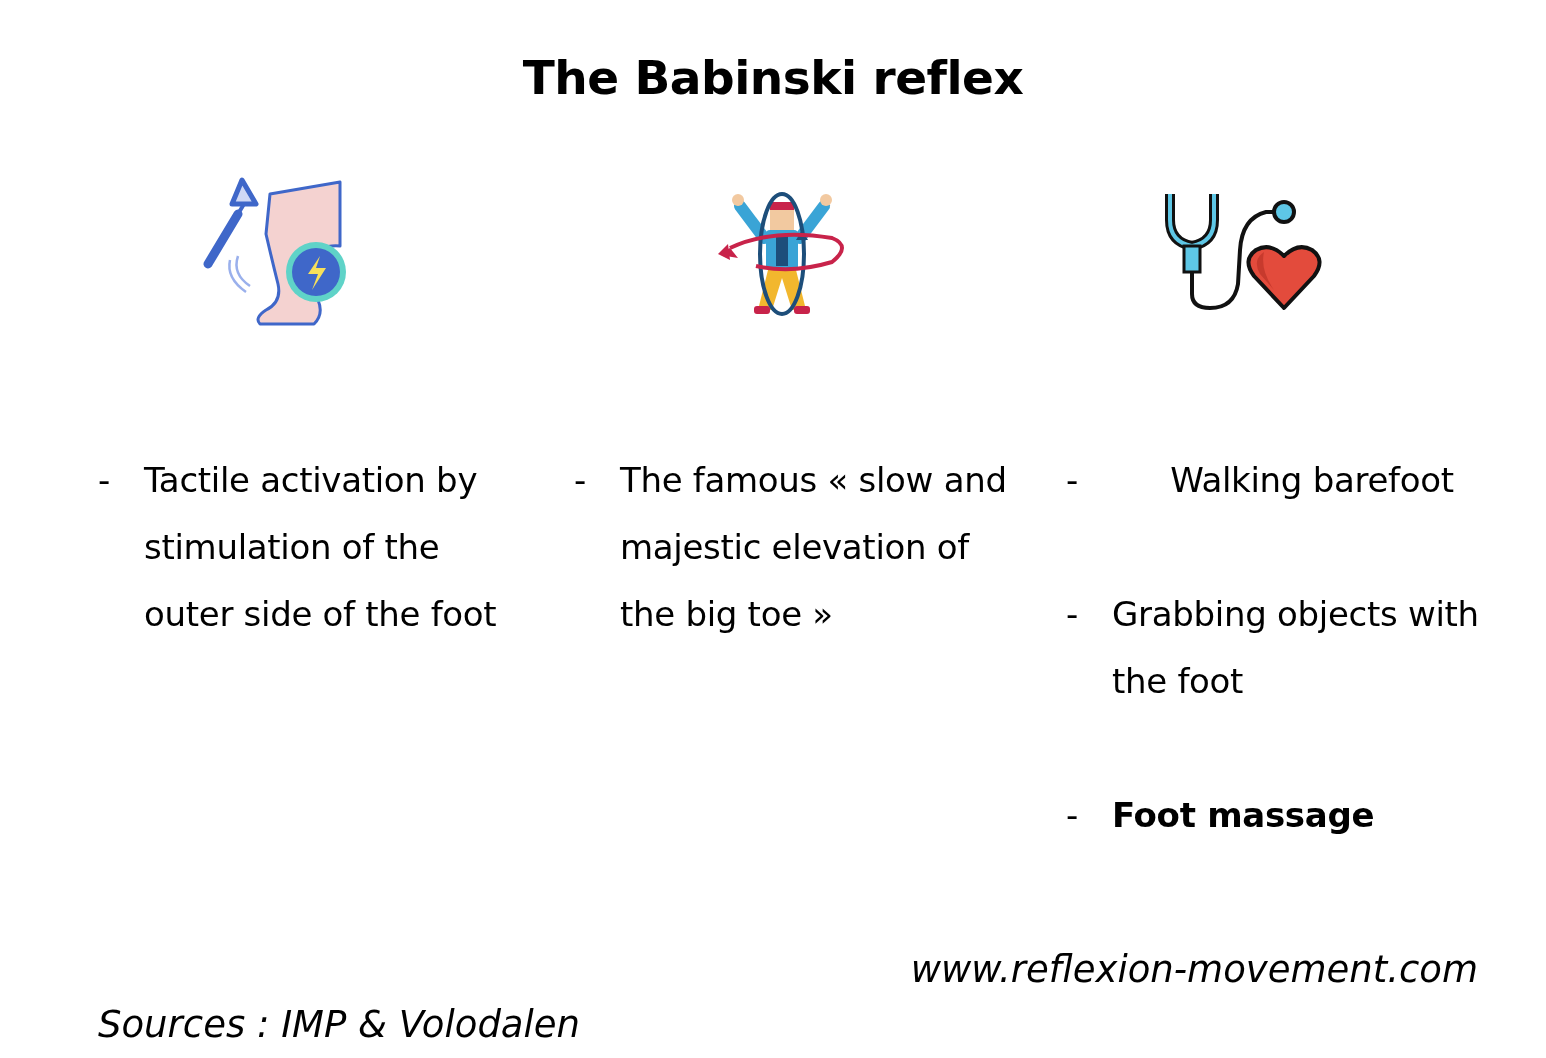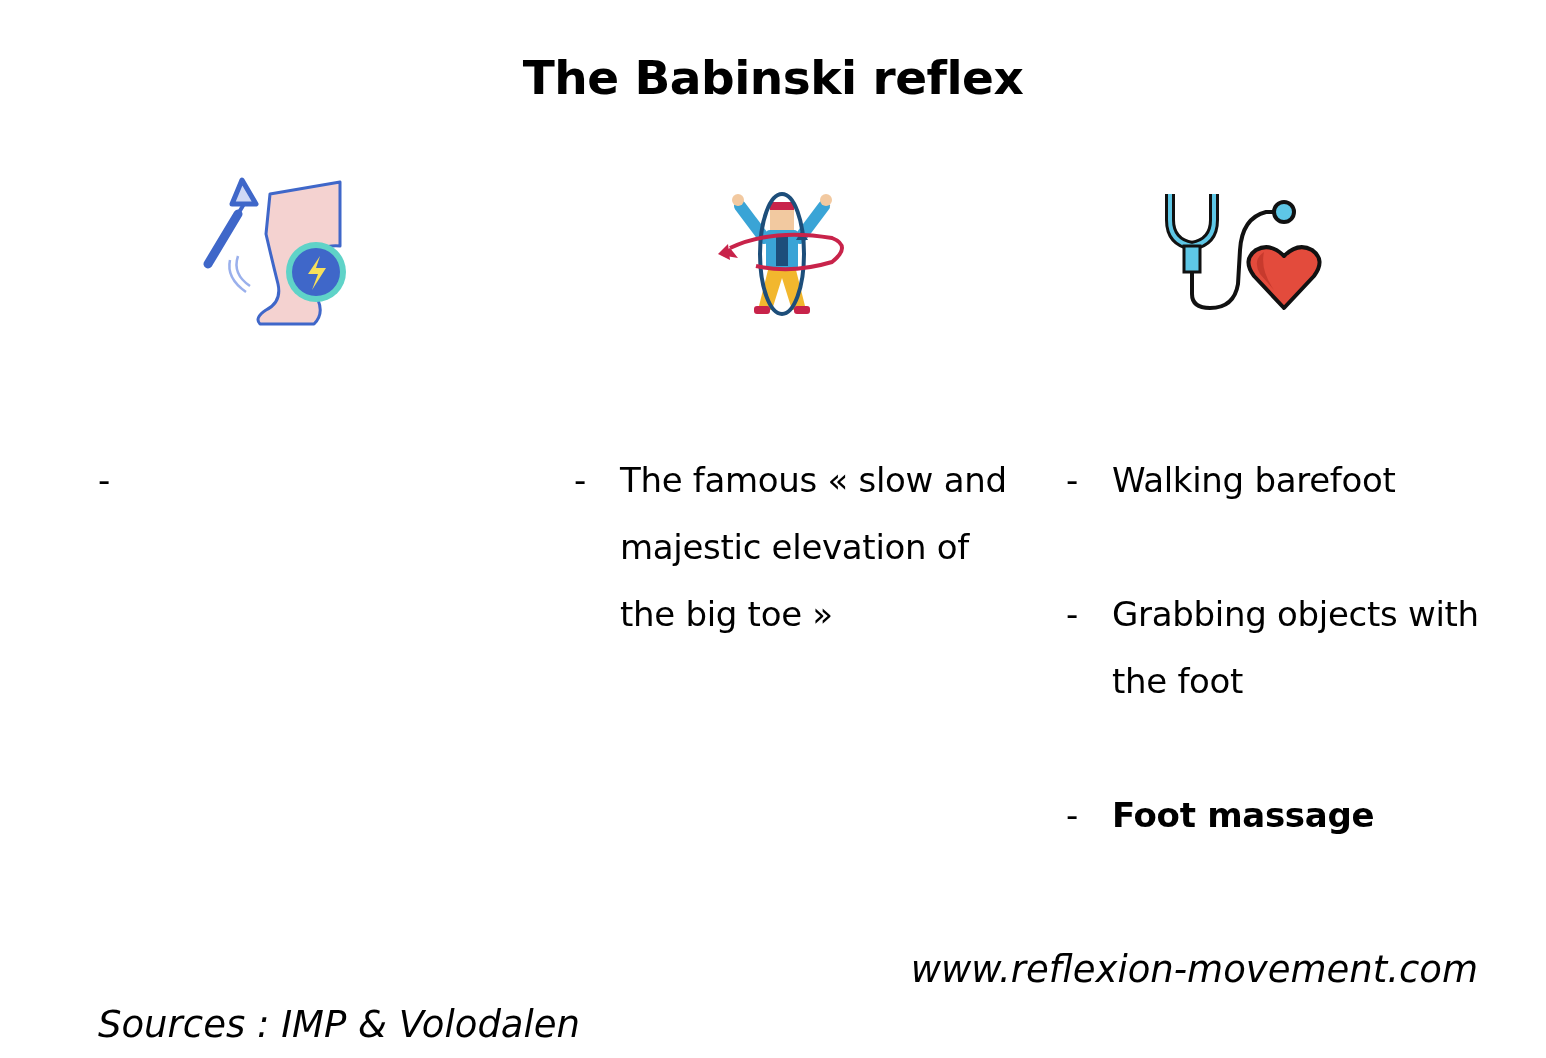--- a/index.html
+++ b/index.html
@@ -66,34 +66,35 @@
     <path d="M32 82 L32 104 Q32 118 50 118 Q74 118 78 94 L80 60 Q82 28 106 22 L116 22" fill="none" stroke="#111" stroke-width="4"></path>
     <circle cx="124" cy="22" r="10" fill="#5ec7e6" stroke="#111" stroke-width="4"></circle>
     <path d="M124 118 L94 86 Q82 70 96 60 Q110 52 124 66 Q138 52 152 60 Q166 70 154 86 Z" fill="#e34b3c" stroke="#111" stroke-width="4" stroke-linejoin="round"></path>
     <path d="M104 62 Q92 70 100 84 L114 100 Q100 80 104 62 Z" fill="#c73a2d"></path>
   </svg>
 </div>
 
 <div class="col" style="left:98px; top:447px; width:420px;">
   <div class="item">
     <span class="dash">-</span>
+    <span style="display:block; width:360px;">Tactile activation by stimulation of the outer side of the foot</span>
   </div>
 </div>
 
 <div class="col" style="left:574px; top:447px; width:440px;">
   <div class="item">
     <span class="dash">-</span>
     <span style="display:block; width:390px;">The famous « slow and majestic elevation of the big toe »</span>
   </div>
 </div>
 
 <div class="col" style="left:1066px; top:447px; width:460px;">
   <div class="item">
     <span class="dash">-</span>
-    <span style="display:block; width:400px;">Walking barefoot</span>
+    <span style="display:block; width:400px;text-align:center;">Walking barefoot</span>
   </div>
   <div class="item">
     <span class="dash">-</span>
     <span style="display:block; width:400px;">Grabbing objects with the foot</span>
   </div>
   <div class="item">
     <span class="dash">-</span>
     <span style="display:block; width:400px;font-weight:bold;">Foot massage</span>
   </div>
 </div>

